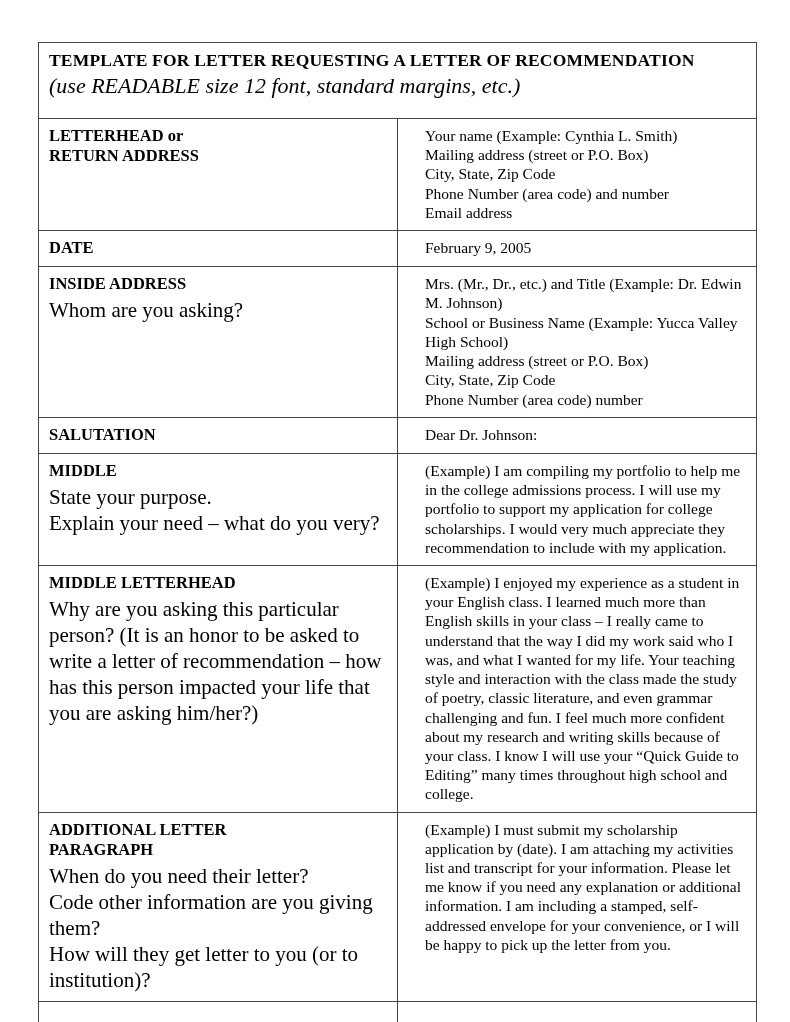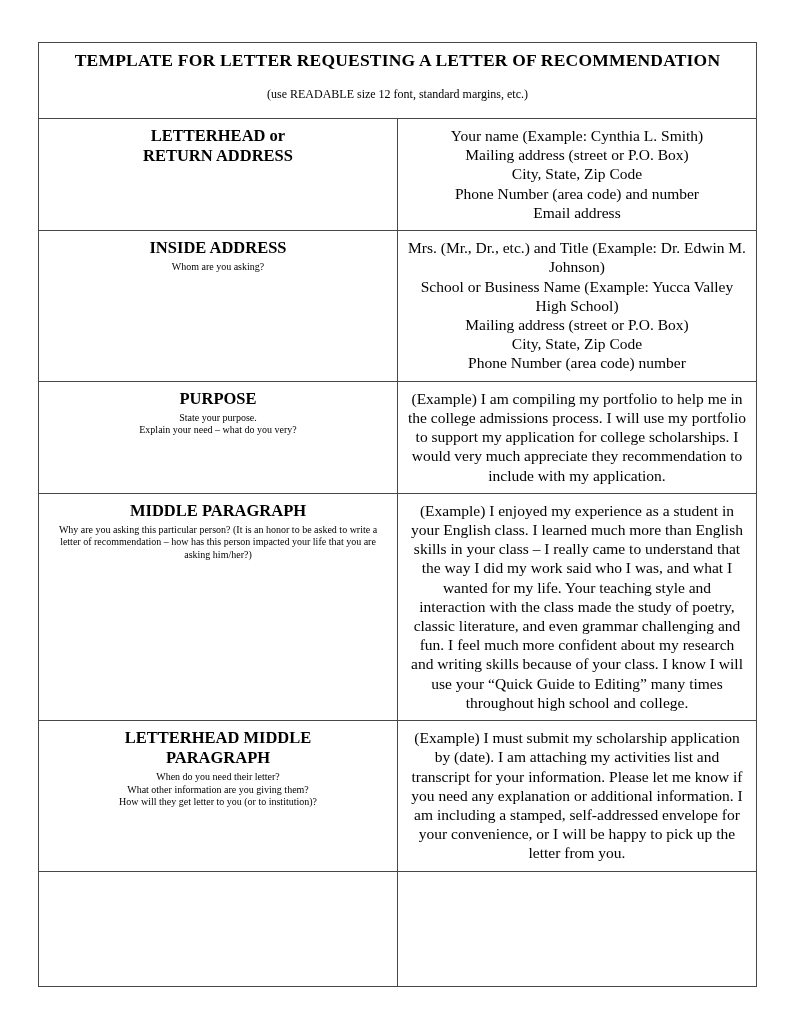--- a/index.html
+++ b/index.html
@@ -18,45 +18,44 @@
     width: 719px;
     border-collapse: collapse;
     table-layout: fixed;
   }
   .doc-table td {
     border: 1px solid #474747;
     vertical-align: top;
     padding: 7px 10px 8px 10px;
     font-size: 15.5px;
     line-height: 1.24;
-    text-align: center;
   }
   .col-label { width: 240px; }
   .header-cell { padding: 13px 12px 15px 12px; }
   .title {
     font-weight: bold;
     font-size: 17.5px;
     letter-spacing: 0.2px;
   }
   .subtitle {
-    font-size: 12px;
-    margin-top: 15px;
+    font-size: 22px;
+    font-style: italic;
   }
   .section-label {
     font-weight: bold;
     font-size: 16.5px;
     line-height: 1.22;
     white-space: pre-line;
   }
   .section-note {
-    font-size: 10px;
+    font-size: 21px;
     margin-top: 3px;
     white-space: pre-line;
   }
-  .row-content { white-space: pre-line; }
+  .row-content { white-space: pre-line; margin-left: 17px; }
   .r-header td   { height: 76px; }
   .r-letterhead td { height: 108px; }
   .r-date td     { height: 36px; }
   .r-inside td   { height: 105px; }
   .r-salutation td { height: 35px; }
   .r-purpose td  { height: 90px; }
   .r-middle td   { height: 158px; }
   .r-additional td { height: 140px; }
   .r-thankyou td { height: 60px; }
   .r-signature td { height: 115px; }
@@ -80,63 +79,79 @@
       </td>
       <td>
         <div class="row-content">Your name (Example: Cynthia L. Smith)
 Mailing address (street or P.O. Box)
 City, State, Zip Code
 Phone Number (area code) and number
 Email address</div>
       </td>
     </tr>
 
+    <tr class="r-date">
+      <td class="col-label">
+        <div class="section-label">DATE</div>
+      </td>
+      <td>
+        <div class="row-content">February 9, 2005</div>
+      </td>
+    </tr>
 
     <tr class="r-inside">
       <td class="col-label">
         <div class="section-label">INSIDE ADDRESS</div>
         <div class="section-note">Whom are you asking?</div>
       </td>
       <td>
         <div class="row-content">Mrs. (Mr., Dr., etc.) and Title (Example: Dr. Edwin M. Johnson)
 School or Business Name (Example: Yucca Valley High School)
 Mailing address (street or P.O. Box)
 City, State, Zip Code
 Phone Number (area code) number</div>
       </td>
     </tr>
 
+    <tr class="r-salutation">
+      <td class="col-label">
+        <div class="section-label">SALUTATION</div>
+      </td>
+      <td>
+        <div class="row-content">Dear Dr. Johnson:</div>
+      </td>
+    </tr>
 
     <tr class="r-purpose">
       <td class="col-label">
-        <div class="section-label">PURPOSE</div>
+        <div class="section-label">MIDDLE</div>
         <div class="section-note">State your purpose.
 Explain your need – what do you very?</div>
       </td>
       <td>
         <div class="row-content">(Example) I am compiling my portfolio to help me in the college admissions process. I will use my portfolio to support my application for college scholarships. I would very much appreciate they recommendation to include with my application.</div>
       </td>
     </tr>
 
     <tr class="r-middle">
       <td class="col-label">
-        <div class="section-label">MIDDLE PARAGRAPH</div>
+        <div class="section-label">MIDDLE LETTERHEAD</div>
         <div class="section-note">Why are you asking this particular person? (It is an honor to be asked to write a letter of recommendation – how has this person impacted your life that you are asking him/her?)</div>
       </td>
       <td>
         <div class="row-content">(Example) I enjoyed my experience as a student in your English class. I learned much more than English skills in your class – I really came to understand that the way I did my work said who I was, and what I wanted for my life. Your teaching style and interaction with the class made the study of poetry, classic literature, and even grammar challenging and fun. I feel much more confident about my research and writing skills because of your class. I know I will use your “Quick Guide to Editing” many times throughout high school and college.</div>
       </td>
     </tr>
 
     <tr class="r-additional">
       <td class="col-label">
-        <div class="section-label">LETTERHEAD MIDDLE
+        <div class="section-label">ADDITIONAL LETTER
 PARAGRAPH</div>
         <div class="section-note">When do you need their letter?
-What other information are you giving them?
+Code other information are you giving them?
 How will they get letter to you (or to institution)?</div>
       </td>
       <td>
         <div class="row-content">(Example) I must submit my scholarship application by (date). I am attaching my activities list and transcript for your information. Please let me know if you need any explanation or additional information. I am including a stamped, self-addressed envelope for your convenience, or I will be happy to pick up the letter from you.</div>
       </td>
     </tr>
 
 
     <tr class="r-signature">
       <td class="col-label">

